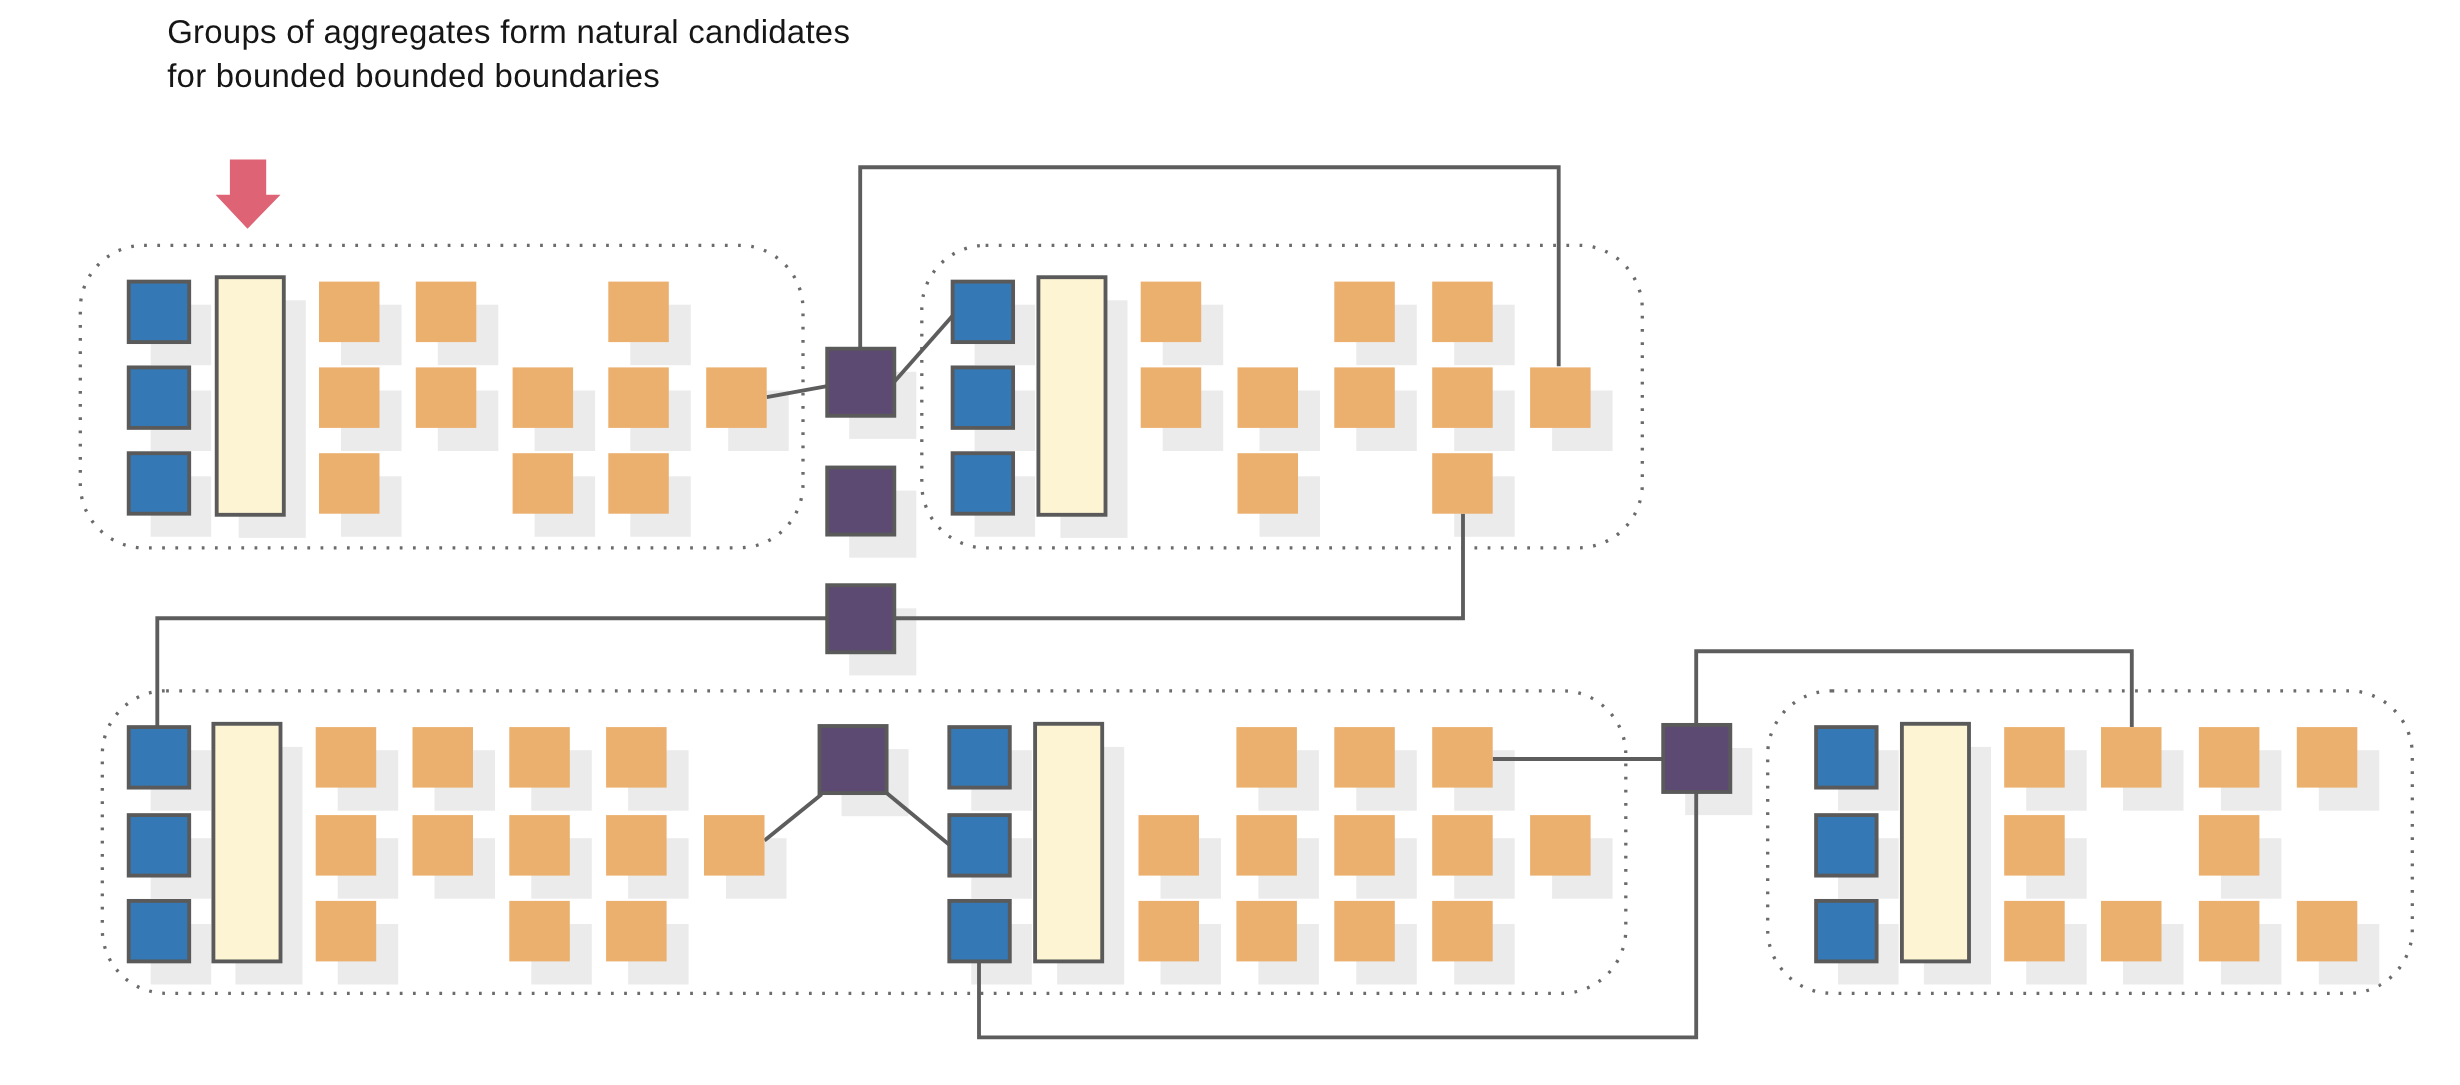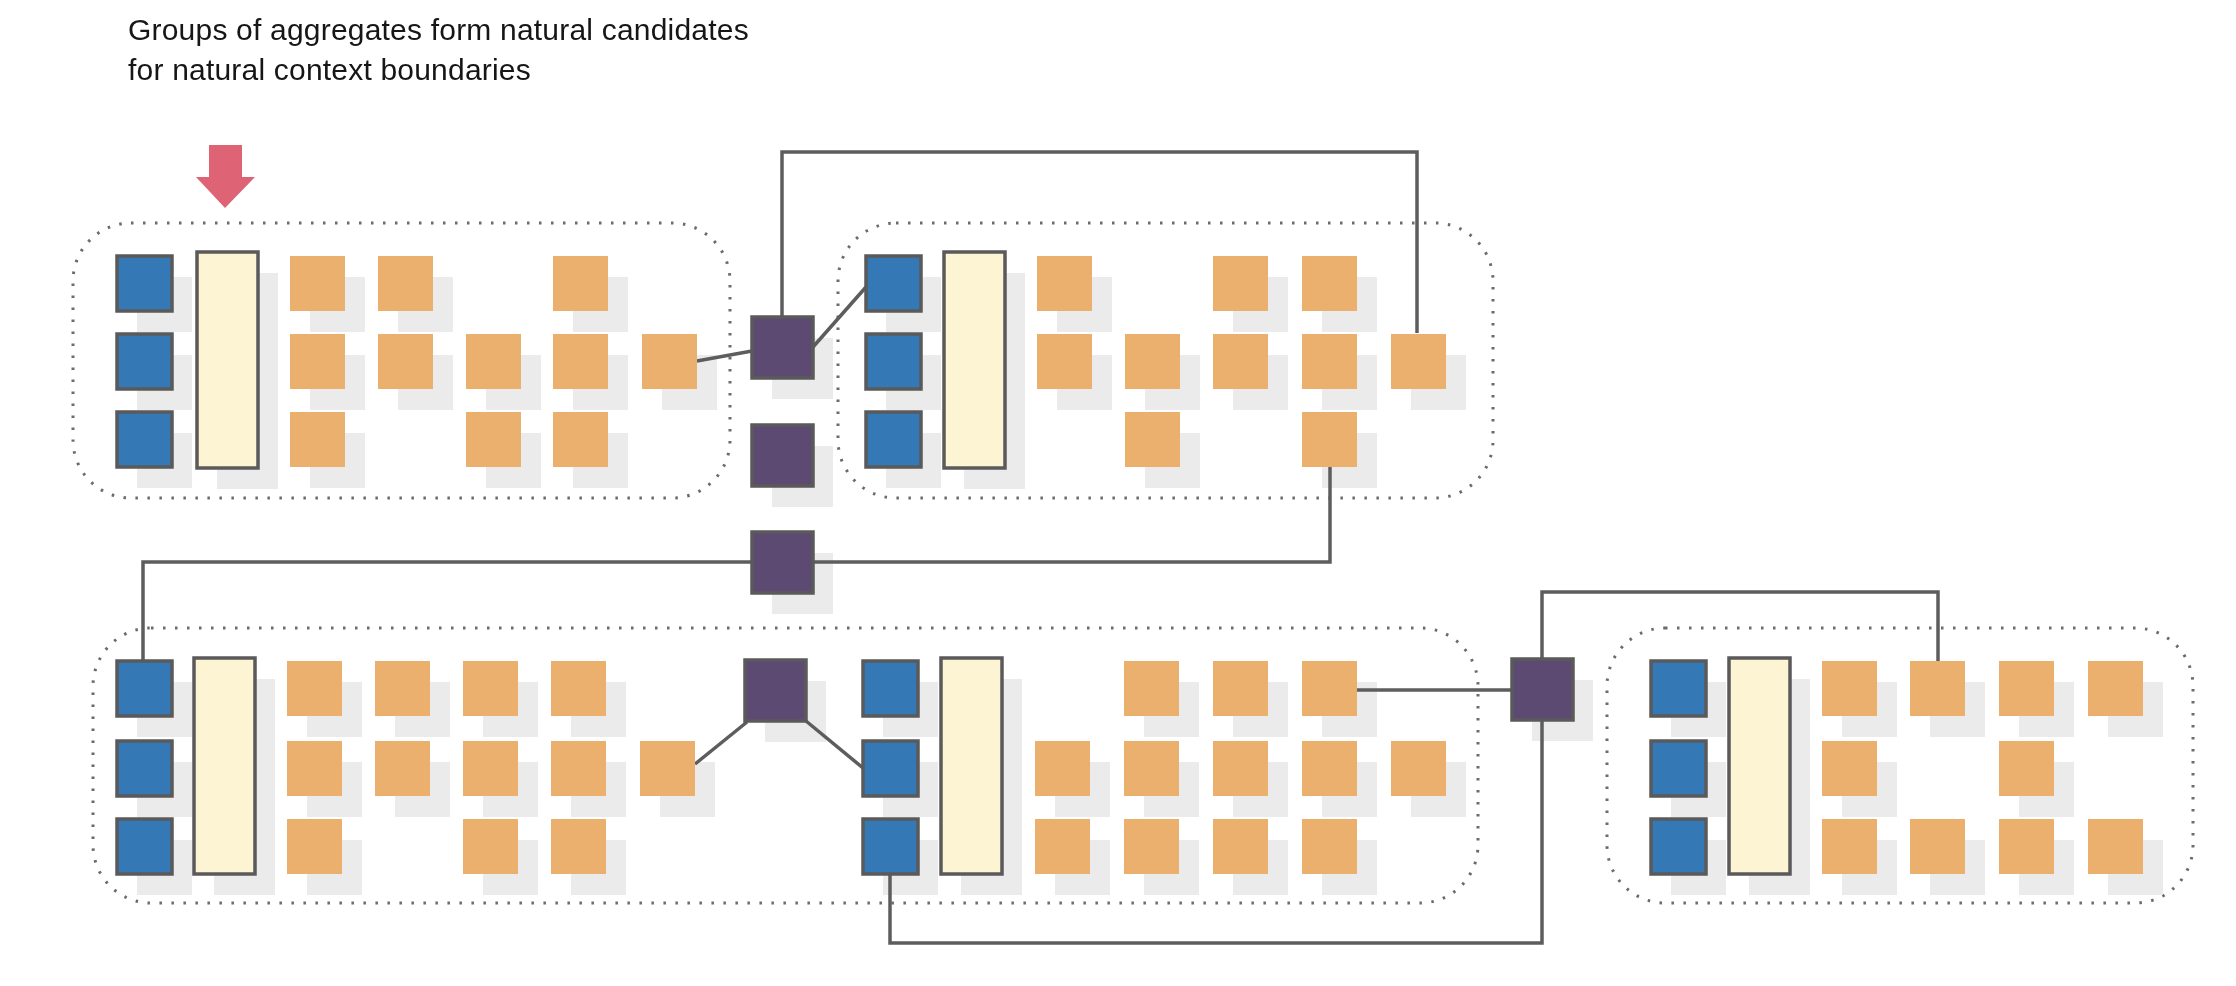--- a/index.html
+++ b/index.html
@@ -7,21 +7,21 @@
     position: relative;
     width: 2236px;
     height: 986px;
     background: #ffffff;
     font-family: "Liberation Sans", sans-serif;
     overflow: hidden;
   }
   .stage svg { position: absolute; left: 0; top: 0; }
   .diagram-title {
     position: absolute;
-    left: 128px;
+    left: 152px;
     top: 10px;
     font-size: 30px;
     line-height: 40px;
     color: #161616;
     letter-spacing: 0.2px;
     white-space: nowrap;
   }
 </style>
 </head>
 <body>
@@ -198,15 +198,15 @@
       <rect x="2088" y="819" width="55" height="55" fill="#ecb06e"></rect>
       <rect x="752" y="317" width="61" height="61" fill="#5d4a72" stroke="#5a5a5a" stroke-width="3.5"></rect>
       <rect x="752" y="425" width="61" height="61" fill="#5d4a72" stroke="#5a5a5a" stroke-width="3.5"></rect>
       <rect x="752" y="532" width="61" height="61" fill="#5d4a72" stroke="#5a5a5a" stroke-width="3.5"></rect>
       <rect x="745" y="660" width="61" height="61" fill="#5d4a72" stroke="#5a5a5a" stroke-width="3.5"></rect>
       <rect x="1512" y="659" width="61" height="61" fill="#5d4a72" stroke="#5a5a5a" stroke-width="3.5"></rect>
       <polygon points="209,145 242,145 242,177 255,177 225,208 196,177 209,177" fill="#dd6375"></polygon>
     </svg>
   <div class="diagram-title" style="color: rgb(22, 22, 22);">
     <div>Groups of aggregates form natural candidates</div>
-    <div>for natural context boundaries</div>
+    <div>for bounded bounded boundaries</div>
   </div>
 </div>
 
 </body></html>

